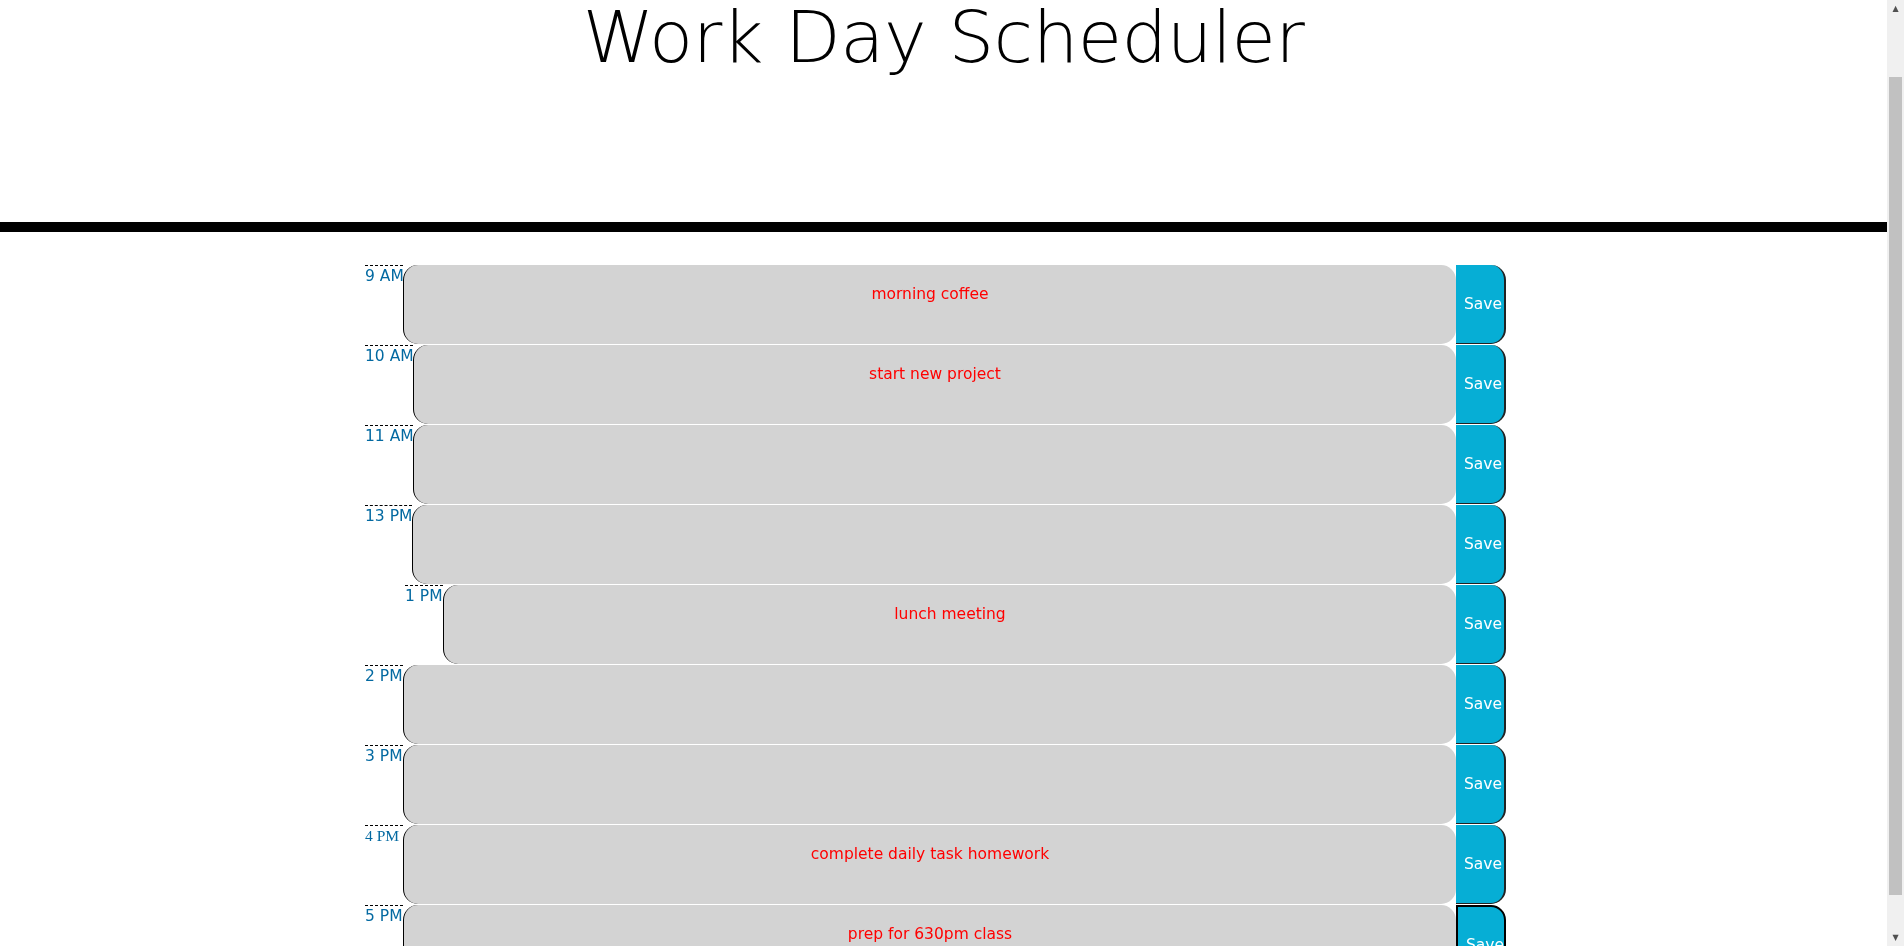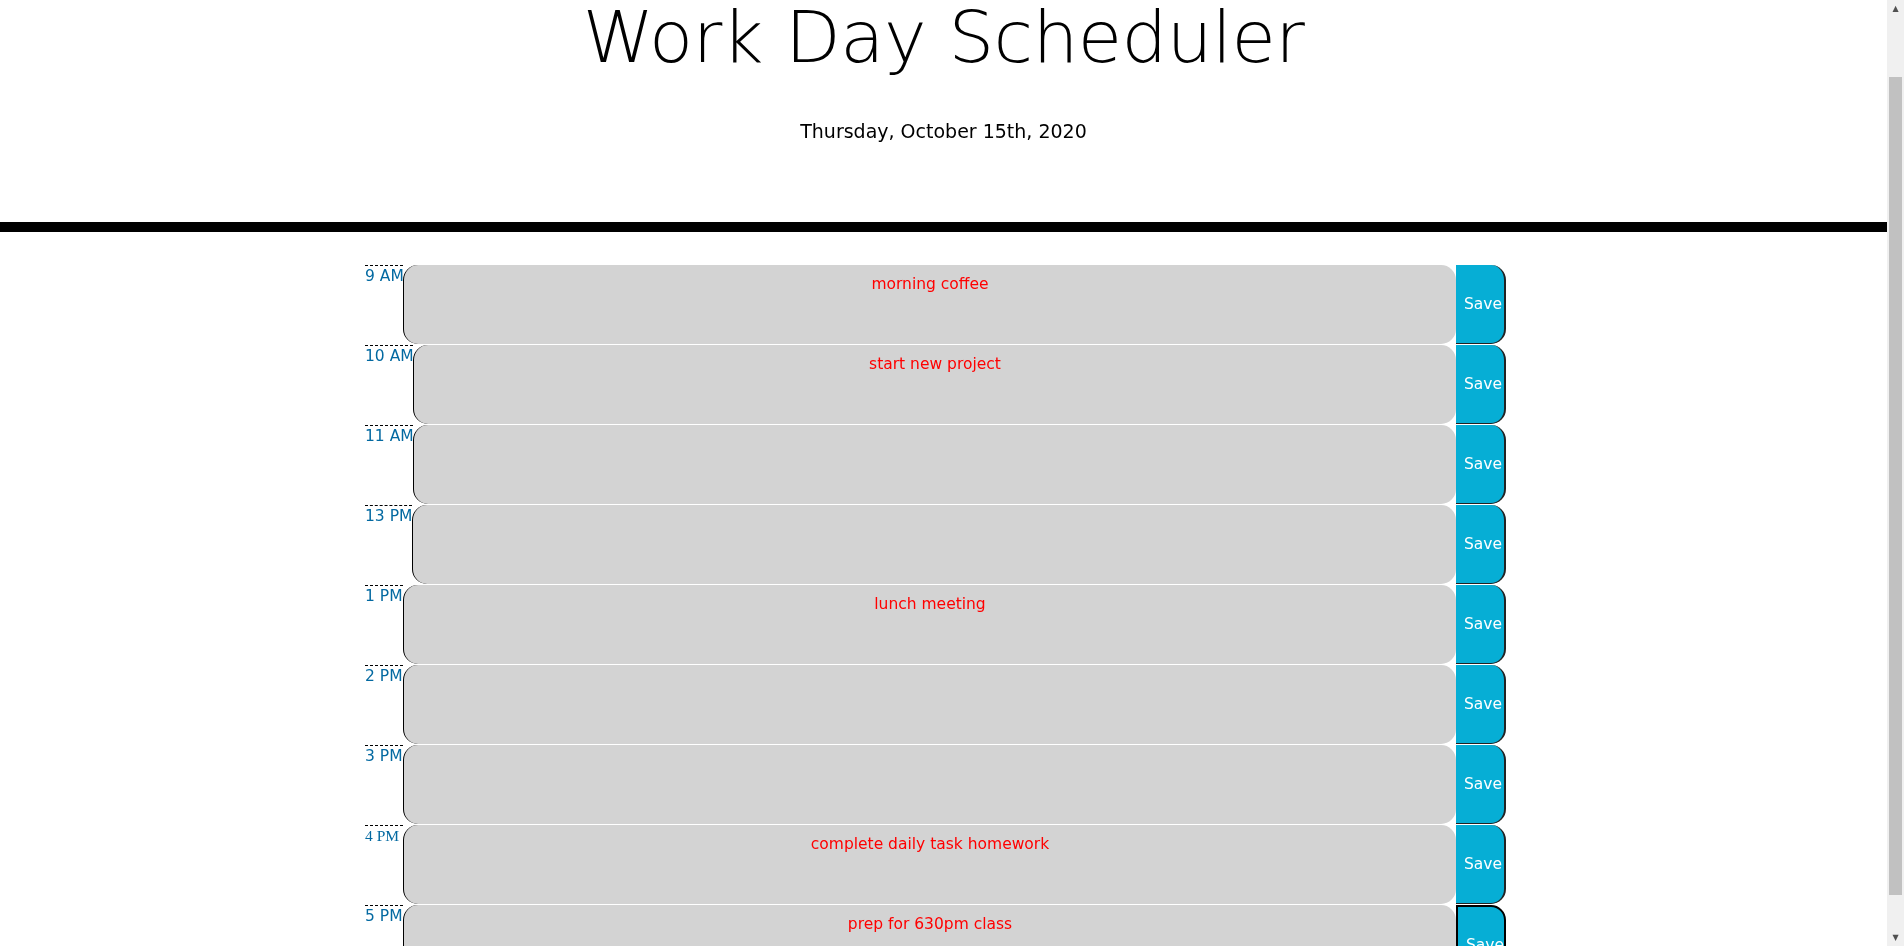--- a/index.html
+++ b/index.html
@@ -23,21 +23,21 @@
   .divider { position:absolute; left:0; top:222px; width:1887px; height:10px; background:#000; }
   .container { position:absolute; left:365px; top:265px; width:1141px; }
   .time-block { display:flex; height:79px; margin-bottom:1px; }
   .hour {
     border-top:1px dashed #000; font-size:15.5px; line-height:18px; padding-top:1px;
     color:#0369a1; white-space:nowrap; height:78px; box-sizing:border-box;
   }
   .description {
     flex:1; background:#d3d3d3; border:none; border-left:1px solid #000;
     border-radius:15px 0 0 15px; color:#ff0000; text-align:center; font-size:15.5px;
-    padding-top:10px; box-sizing:border-box; resize:none; height:79px;
+    padding-top:20px; box-sizing:border-box; resize:none; height:79px;
     font-family:"DejaVu Sans", sans-serif; outline:none;
     border-top-right-radius:15px; border-bottom-right-radius:15px;
   }
   .save {
     width:50px; height:79px; box-sizing:border-box; background:#06aed5; color:#fff;
     border:none; border-right:2px solid #222; border-bottom:1px solid #222;
     border-radius:0 15px 15px 0; font-size:15.5px; font-family:"DejaVu Sans", sans-serif;
     padding:8px; cursor:pointer;
   }
   .save.focused { border:2px solid #000; }
@@ -45,21 +45,20 @@
   .scroll-up, .scroll-down { position:absolute; left:0; width:17px; height:17px; display:flex; align-items:center; justify-content:center; color:#505050; font-size:8px; }
   .scroll-up { top:0; } .scroll-down { bottom:0; }
   .thumb { position:absolute; left:2px; top:77px; width:13px; height:818px; background:#c1c1c1; }
 </style>
 </head>
 <body>
 
 <div class="page">
   <header class="jumbotron">
     <h1 class="title">Work Day Scheduler</h1>
-    <p class="current-day">Thursday, October 15th, 2020</p>
   </header>
   <div class="divider"></div>
 
   <div class="container" id="blocks">
       <div class="time-block">
         <div class="hour" style="width: 38px;">9 AM</div>
         <textarea class="description" style="">morning coffee</textarea>
         <button class="save">Save</button>
       </div>
       <div class="time-block">
@@ -71,21 +70,21 @@
         <div class="hour" style="width: 48px;">11 AM</div>
         <textarea class="description" style=""></textarea>
         <button class="save">Save</button>
       </div>
       <div class="time-block">
         <div class="hour" style="width: 47px;">13 PM</div>
         <textarea class="description" style=""></textarea>
         <button class="save">Save</button>
       </div>
       <div class="time-block">
-        <div class="hour" style="width: 38px;">1 PM</div>
+        <div class="hour" style="width: 38px; margin-left: 40px;">1 PM</div>
         <textarea class="description" style="">lunch meeting</textarea>
         <button class="save">Save</button>
       </div>
       <div class="time-block">
         <div class="hour" style="width: 38px;">2 PM</div>
         <textarea class="description" style=""></textarea>
         <button class="save">Save</button>
       </div>
       <div class="time-block">
         <div class="hour" style="width: 38px;">3 PM</div>

